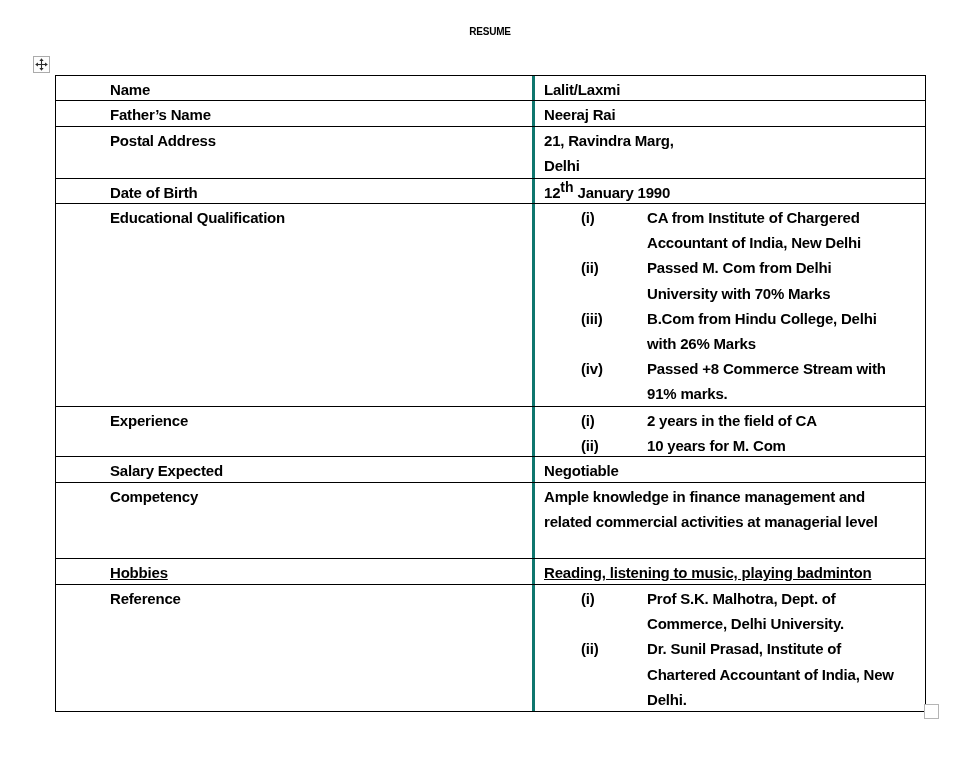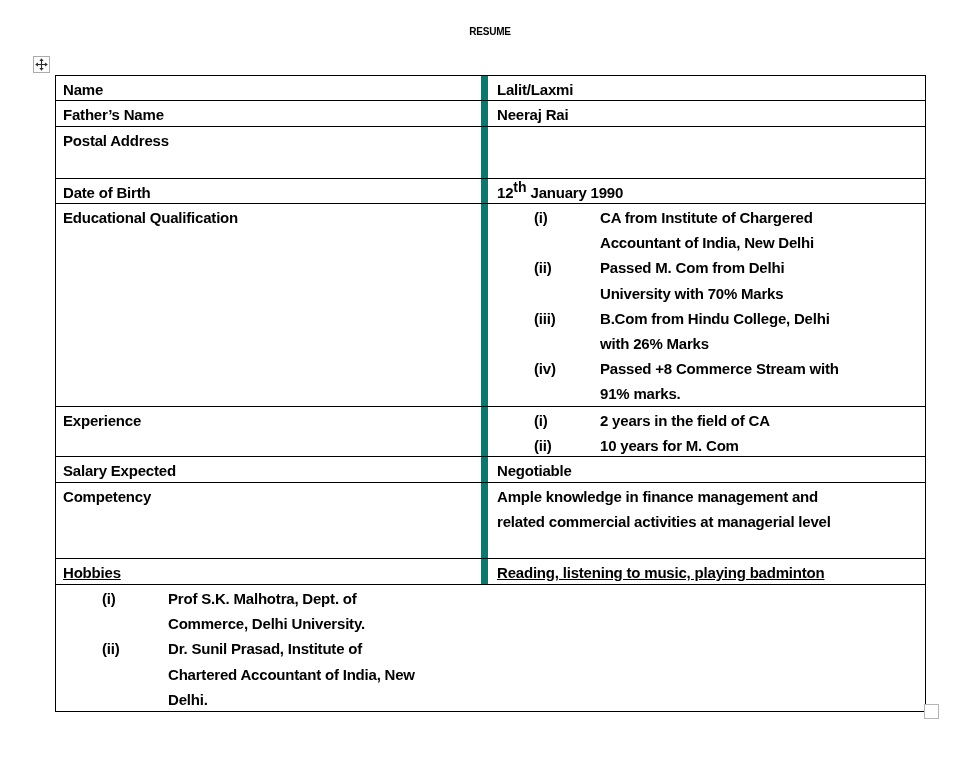--- a/index.html
+++ b/index.html
@@ -41,22 +41,23 @@
   }
   .row:last-child { border-bottom: none; }
   .cell {
     box-sizing: border-box;
     font-size: 15px;
     line-height: 25.2px;
   }
   .label-cell {
     width: 432px;
     flex: 0 0 432px;
-    border-right: 7px solid #0f766e;
+    border-right: 3px solid #0f766e;
     padding: 1px 12px 0 7px;
+    margin-left: 47px;
   }
   .value-cell {
     flex: 1 1 auto;
     padding: 1px 8px 0 9px;
   }
   .list-item { display: flex; }
   .list-item .num {
     flex: 0 0 66px;
     margin-left: 37px;
   }
@@ -126,20 +127,24 @@
         </div>
       </div>
       <div class="row" style="min-height: 26px;">
         <div class="cell label-cell">Father’s Name</div>
         <div class="cell value-cell">
           <div class="line">Neeraj Rai</div>
         </div>
       </div>
       <div class="row" style="min-height: 52px;">
         <div class="cell label-cell">Postal Address</div>
+        <div class="cell value-cell">
+          <div class="line">21, Ravindra Marg,</div>
+          <div class="line">Delhi</div>
+        </div>
       </div>
       <div class="row" style="min-height: 25px;">
         <div class="cell label-cell">Date of Birth</div>
         <div class="cell value-cell">
           <div class="line"><span>12</span><sup class="sup">th</sup><span> January 1990</span></div>
         </div>
       </div>
       <div class="row" style="min-height: 203px;">
         <div class="cell label-cell">Educational Qualification</div>
         <div class="cell value-cell">
@@ -203,20 +208,21 @@
           <div class="line">related commercial activities at managerial level</div>
         </div>
       </div>
       <div class="row" style="min-height: 26px; text-decoration: underline;">
         <div class="cell label-cell">Hobbies</div>
         <div class="cell value-cell">
           <div class="line">Reading, listening to music, playing badminton</div>
         </div>
       </div>
       <div class="row" style="min-height: 126px;">
+        <div class="cell label-cell">Reference</div>
         <div class="cell value-cell">
           <div class="list-item">
             <div class="num">(i)</div>
             <div class="txt">
               <div class="line">Prof S.K. Malhotra, Dept. of</div>
               <div class="line">Commerce, Delhi University.</div>
             </div>
           </div>
           <div class="list-item">
             <div class="num">(ii)</div>

